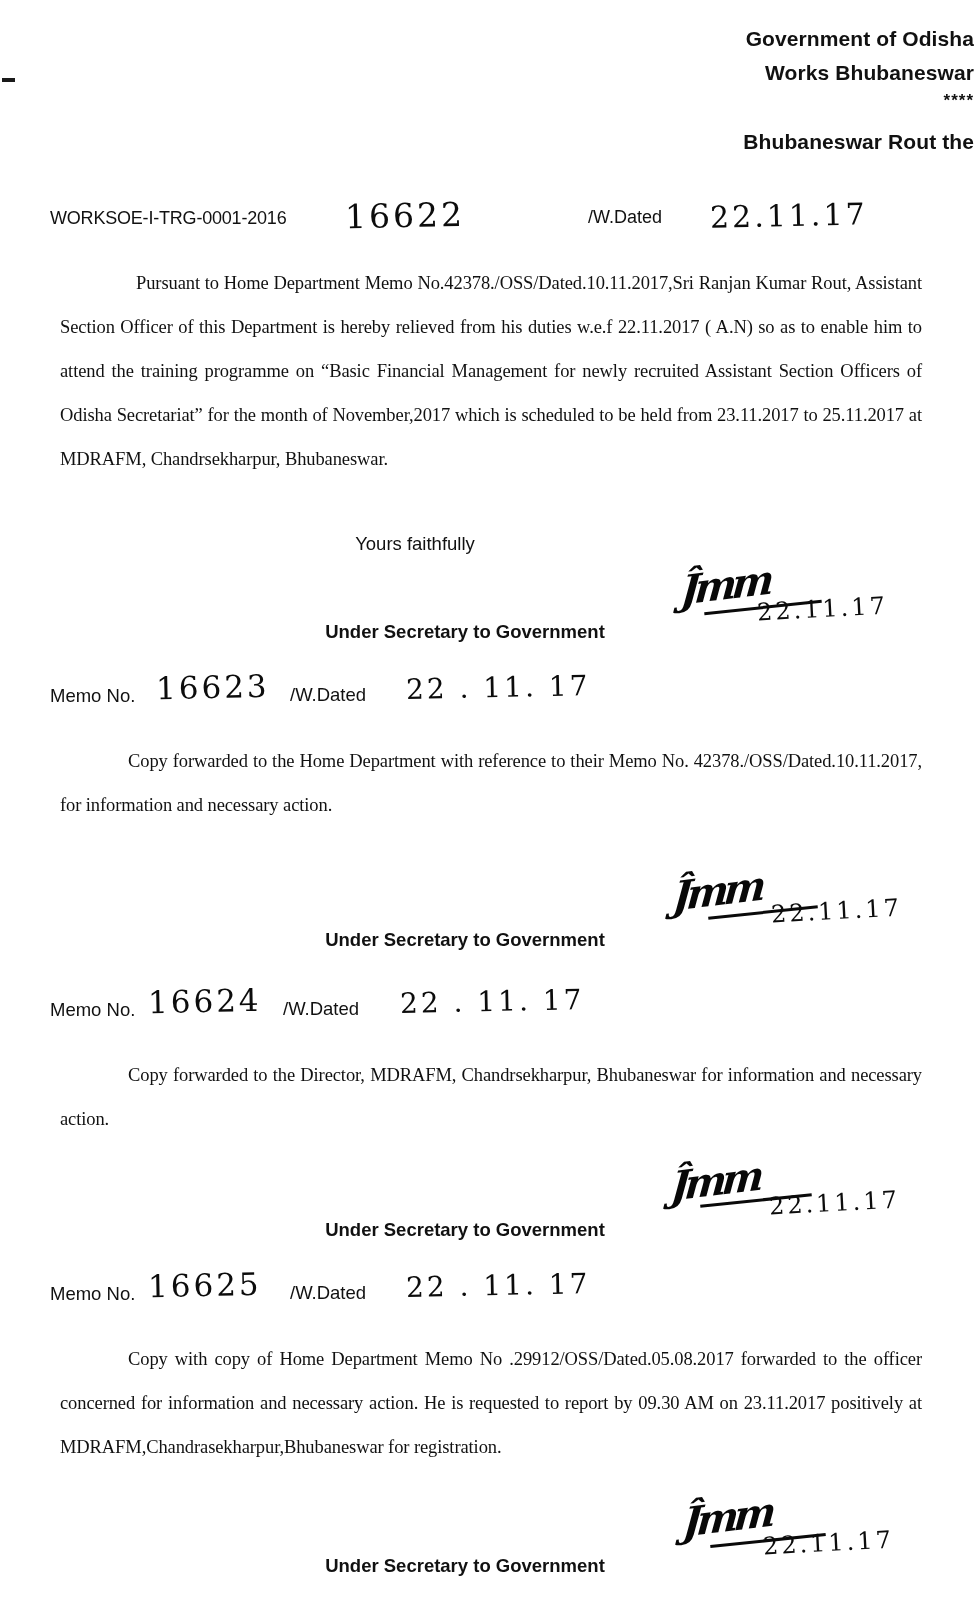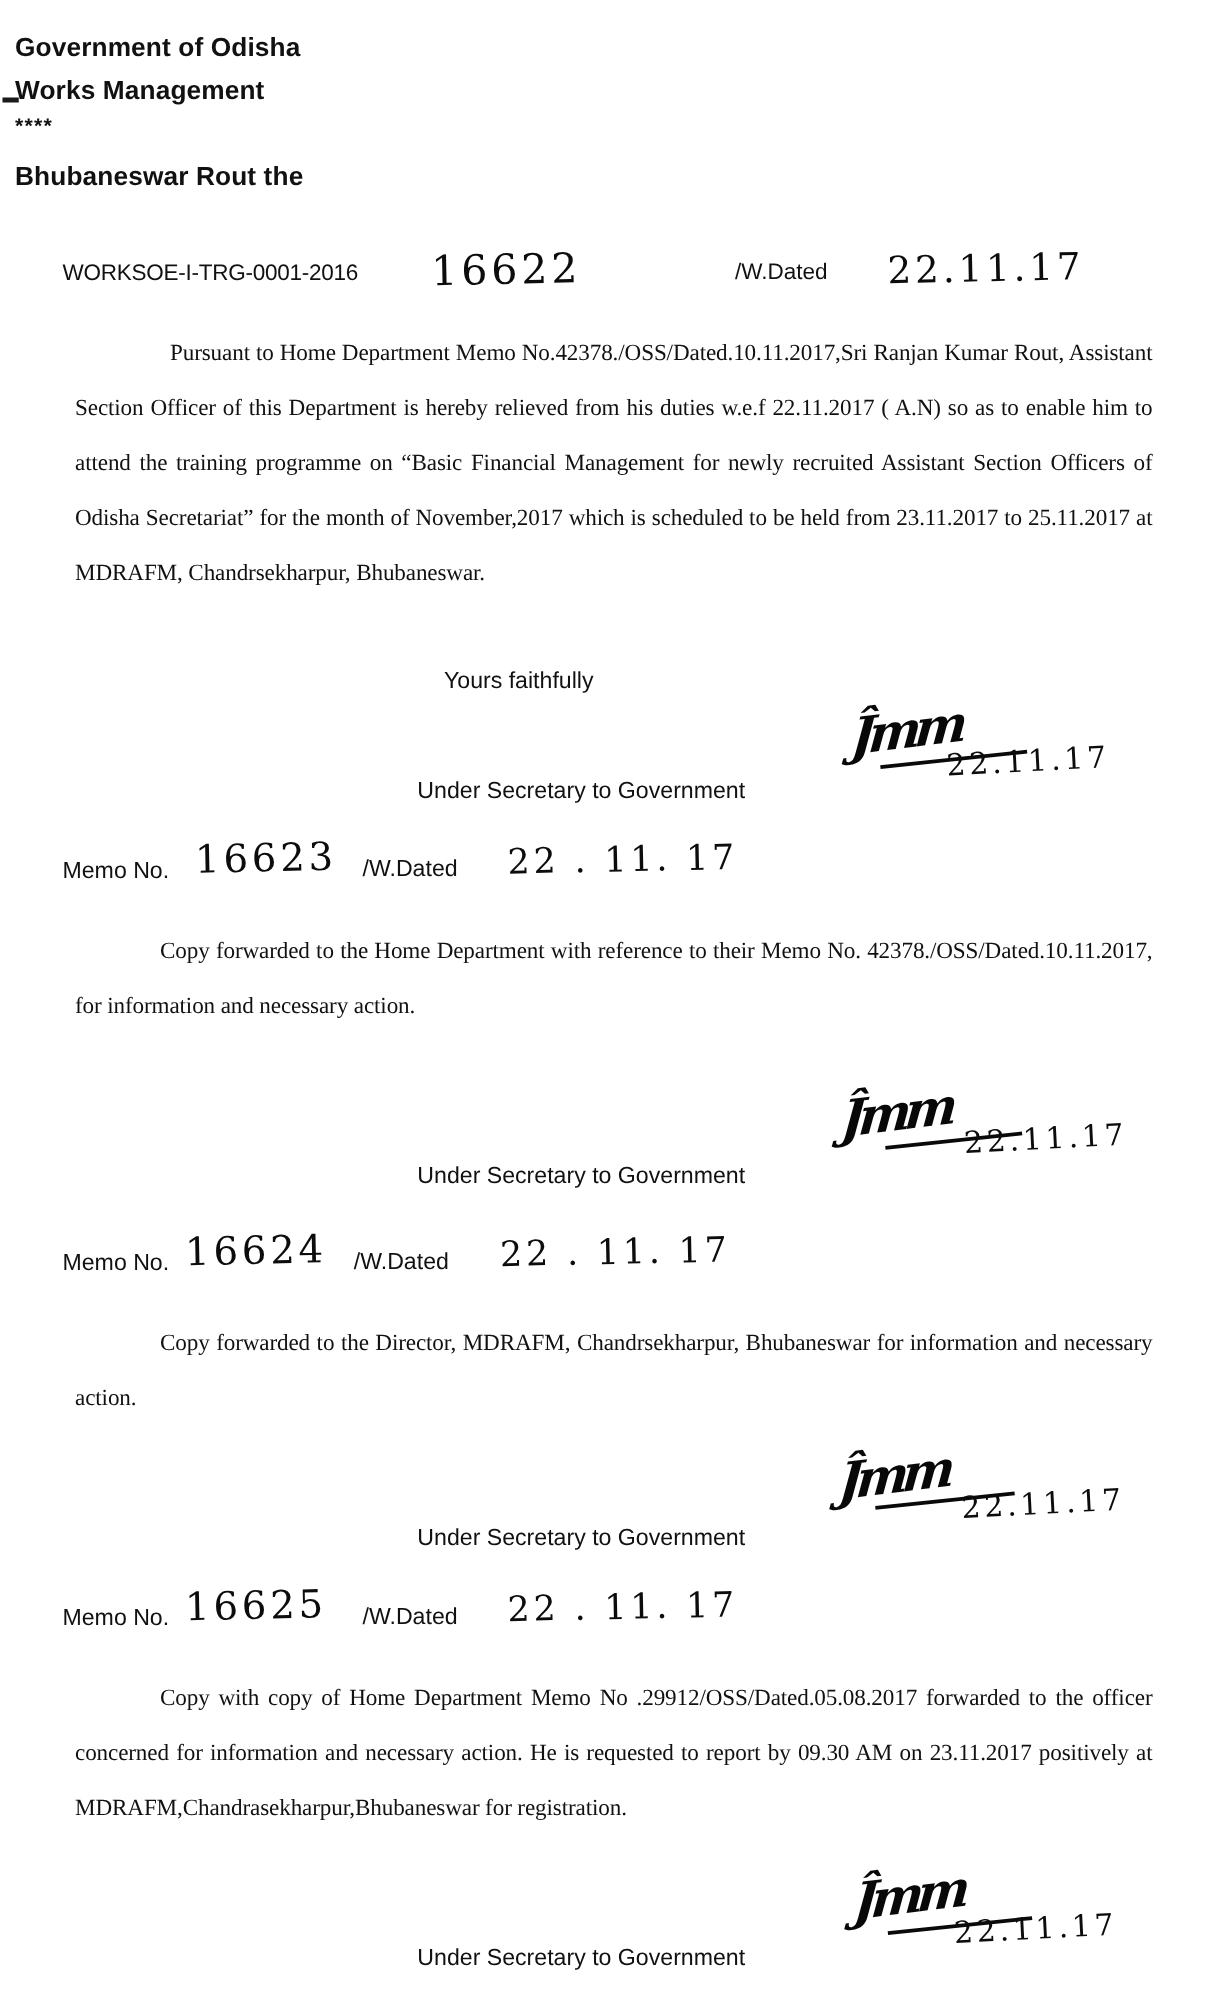--- a/index.html
+++ b/index.html
@@ -23,23 +23,22 @@
     position: absolute;
     left: 2px;
     top: 78px;
     width: 13px;
     height: 4px;
     background: #1a1a1a;
   }
 
   
   .header {
-    text-align: left;
+    text-align: right;
     padding-top: 22px;
-    margin-left: 12px;
   }
   .header-line {
     font-weight: bold;
     font-size: 21px;
     letter-spacing: 0.1px;
     line-height: 34px;
   }
   .stars {
     font-weight: bold;
     font-size: 17px;
@@ -167,20 +166,21 @@
     color: #0c0c0c;
     letter-spacing: 3px;
     transform: rotate(-3deg);
     white-space: nowrap;
   }
   .sig-caption {
     font-size: 18.5px;
     line-height: 26px;
     position: relative;
     z-index: 0;
+    font-weight: bold;
   }
 
   
   .memo-row {
     position: relative;
     height: 54px;
     padding-left: 50px;
   }
   .memo-label {
     position: absolute;
@@ -205,21 +205,21 @@
 </style>
 </head>
 <body>
 
 <div class="page">
 
   <div class="edge-artifact"></div>
 
   <div class="header">
     <div class="header-line">Government of Odisha</div>
-    <div class="header-line">Works Management</div>
+    <div class="header-line">Works Bhubaneswar</div>
     <div class="stars">****</div>
     <div class="header-gap"></div>
     <div class="header-line">Bhubaneswar Rout the</div>
   </div>
 
   <div class="ref-row">
     <span class="ref-no">WORKSOE-I-TRG-0001-2016</span>
     <span class="ref-hand hand">16622</span>
     <span class="ref-dated">/W.Dated</span>
     <span class="ref-hand-date hand">22.11.17</span>

